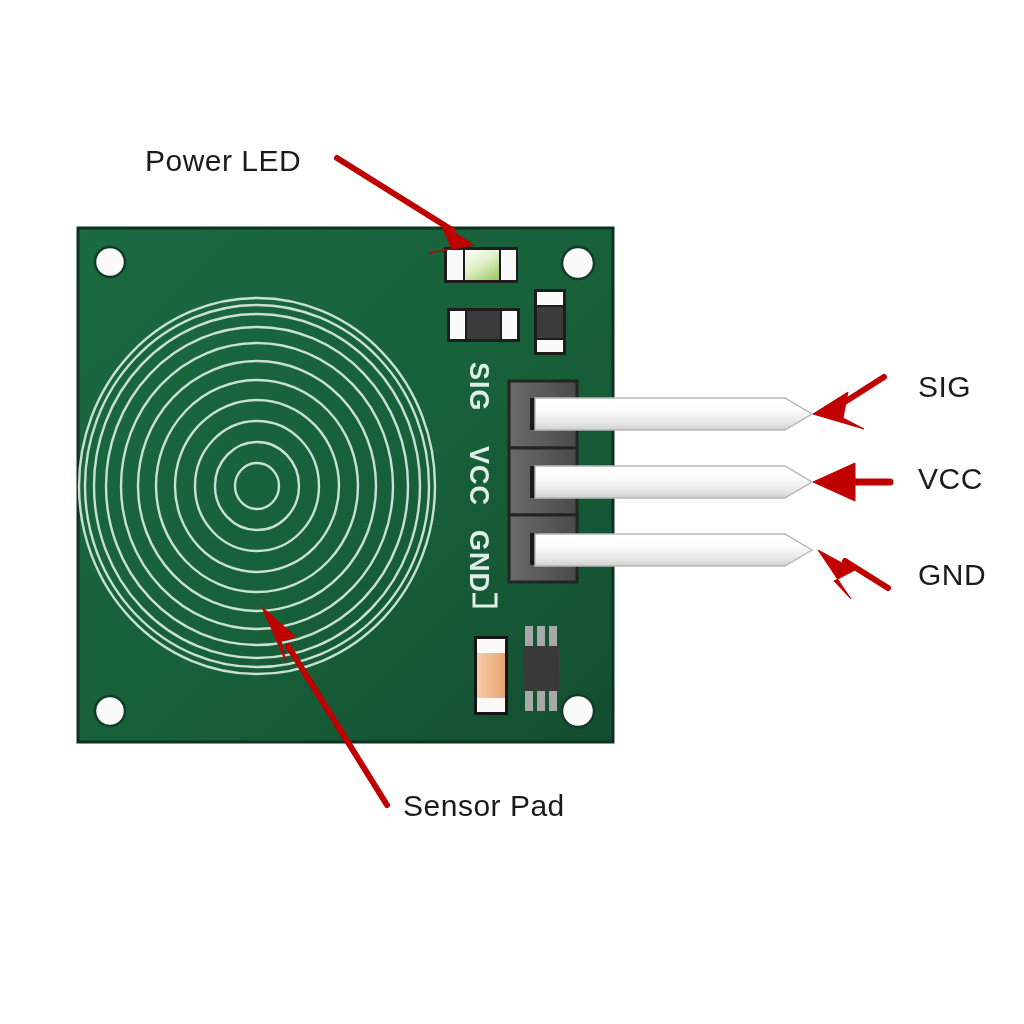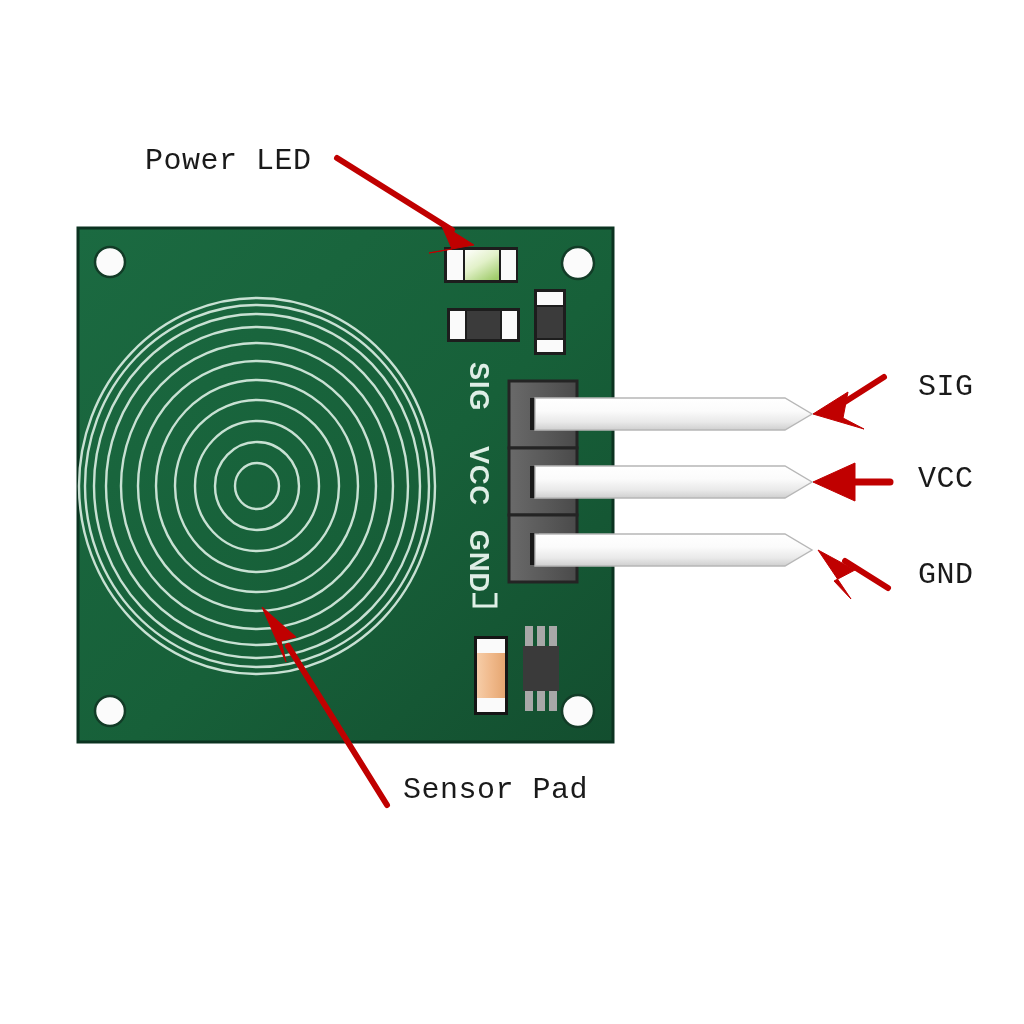--- a/index.html
+++ b/index.html
@@ -18,21 +18,21 @@
   svg.layer {
     position: absolute;
     left: 0;
     top: 0;
     width: 1024px;
     height: 1024px;
   }
   .callout-label {
     position: absolute;
     color: #1a1a1a;
-    font-family: Liberation Mono, monospace;
+    font-family: Liberation Sans, sans-serif;
     font-size: 30px;
     font-weight: 400;
     letter-spacing: 0.5px;
     white-space: nowrap;
     line-height: 1;
   }
   .silk-label {
     position: absolute;
     color: #dfeee6;
     font-family: "Liberation Sans", sans-serif;
@@ -195,15 +195,15 @@
   <div class="silk-label" style="left:492px; top:530px; transform: rotate(90deg);">GND</div>
 
   <div class="callout-label" style="left:145px; top:146px;">Power LED</div>
 
   <div class="callout-label" style="left:918px; top:372px;">SIG</div>
 
   <div class="callout-label" style="left:918px; top:464px;">VCC</div>
 
   <div class="callout-label" style="left:918px; top:560px;">GND</div>
 
-  <div class="callout-label" style="left:403px; top:775px;">Sensor Pad</div>
+  <div class="callout-label" style="left:403px; top:791px;">Sensor Pad</div>
 
 </div>
 
 </body></html>

